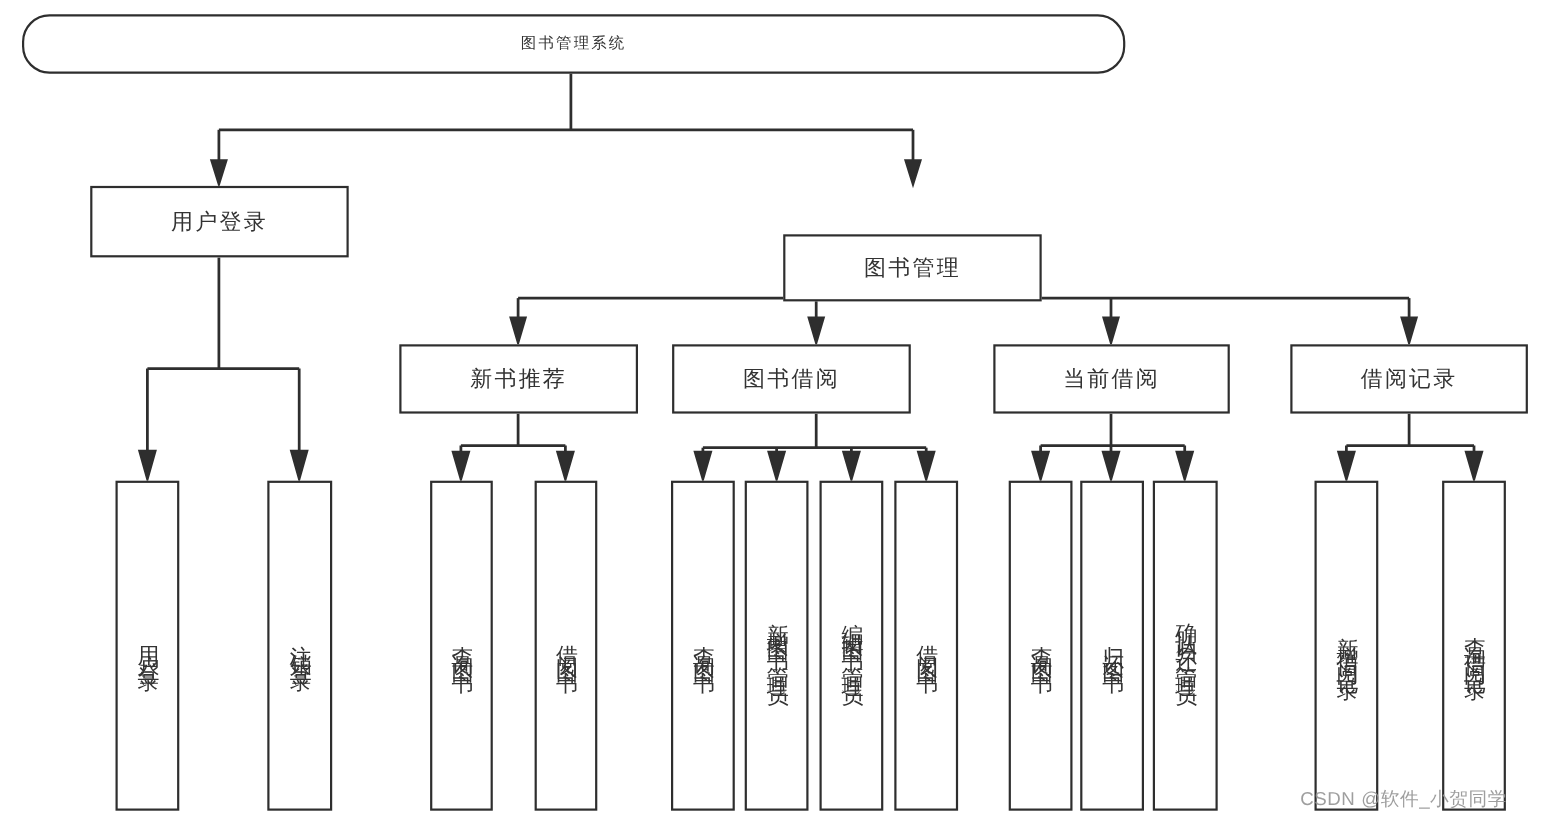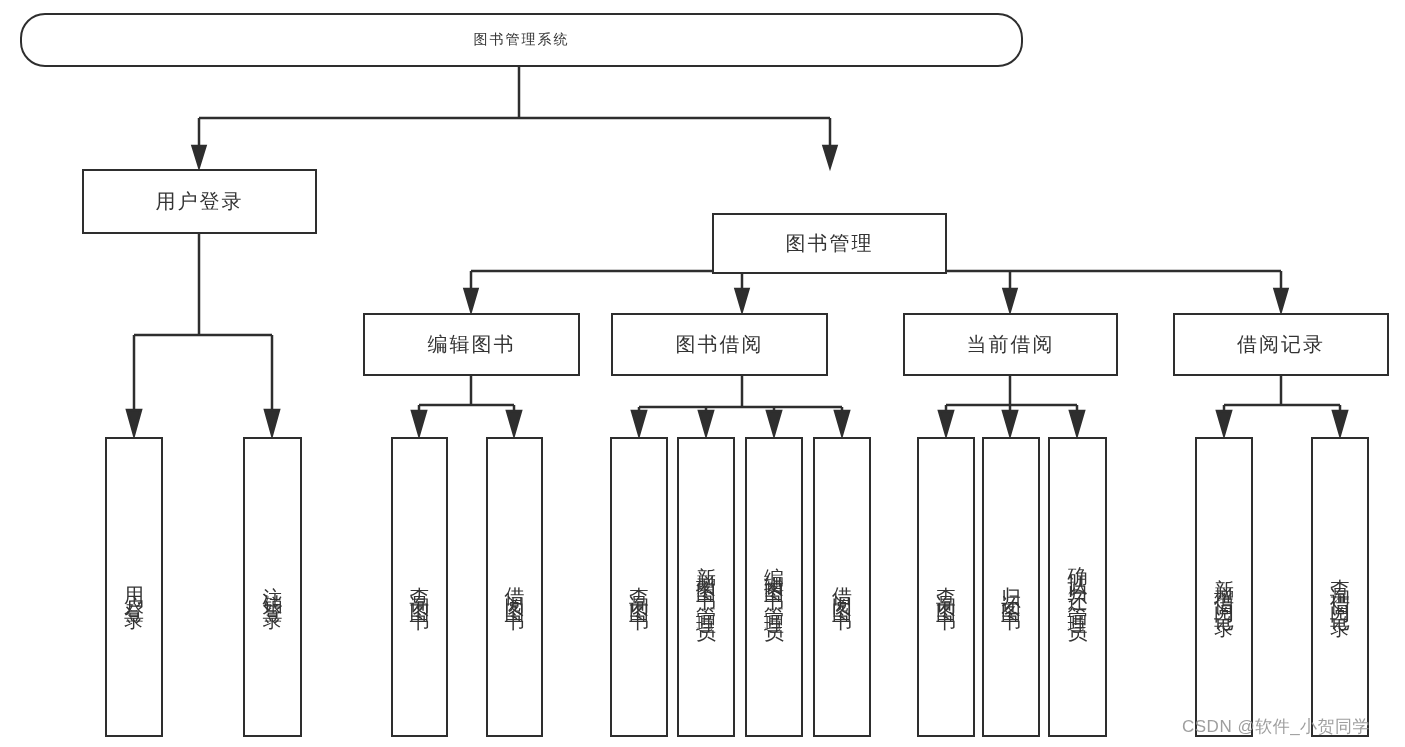--- a/index.html
+++ b/index.html
@@ -121,21 +121,21 @@
         <polygon points="1333,411 1347,411 1340,435"></polygon>
       </g>
     </g>
   </svg>
 
   <div class="box h title" style="left:20px;top:13px;width:1003px;height:54px;">图书管理系统</div>
 
   <div class="box h" style="left:82px;top:169px;width:235px;height:65px;">用户登录</div>
   <div class="box h" style="left:712px;top:169px;width:235px;height:61px;margin-top:44px;">图书管理</div>
 
-  <div class="box h" style="left:363px;top:313px;width:217px;height:63px;">编辑图书</div>
+  <div class="box h" style="left:363px;top:313px;width:217px;height:63px;">新书推荐</div>
   <div class="box h" style="left:611px;top:313px;width:217px;height:63px;">图书借阅</div>
   <div class="box h" style="left:903px;top:313px;width:215px;height:63px;">当前借阅</div>
   <div class="box h" style="left:1173px;top:313px;width:216px;height:63px;">借阅记录</div>
 
   <div class="box v" style="left:105px;top:437px;width:58px;height:300px;">
     <span>用户登录</span>
   </div>
   <div class="box v" style="left:243px;top:437px;width:59px;height:300px;">
     <span>注销登录</span>
   </div>

